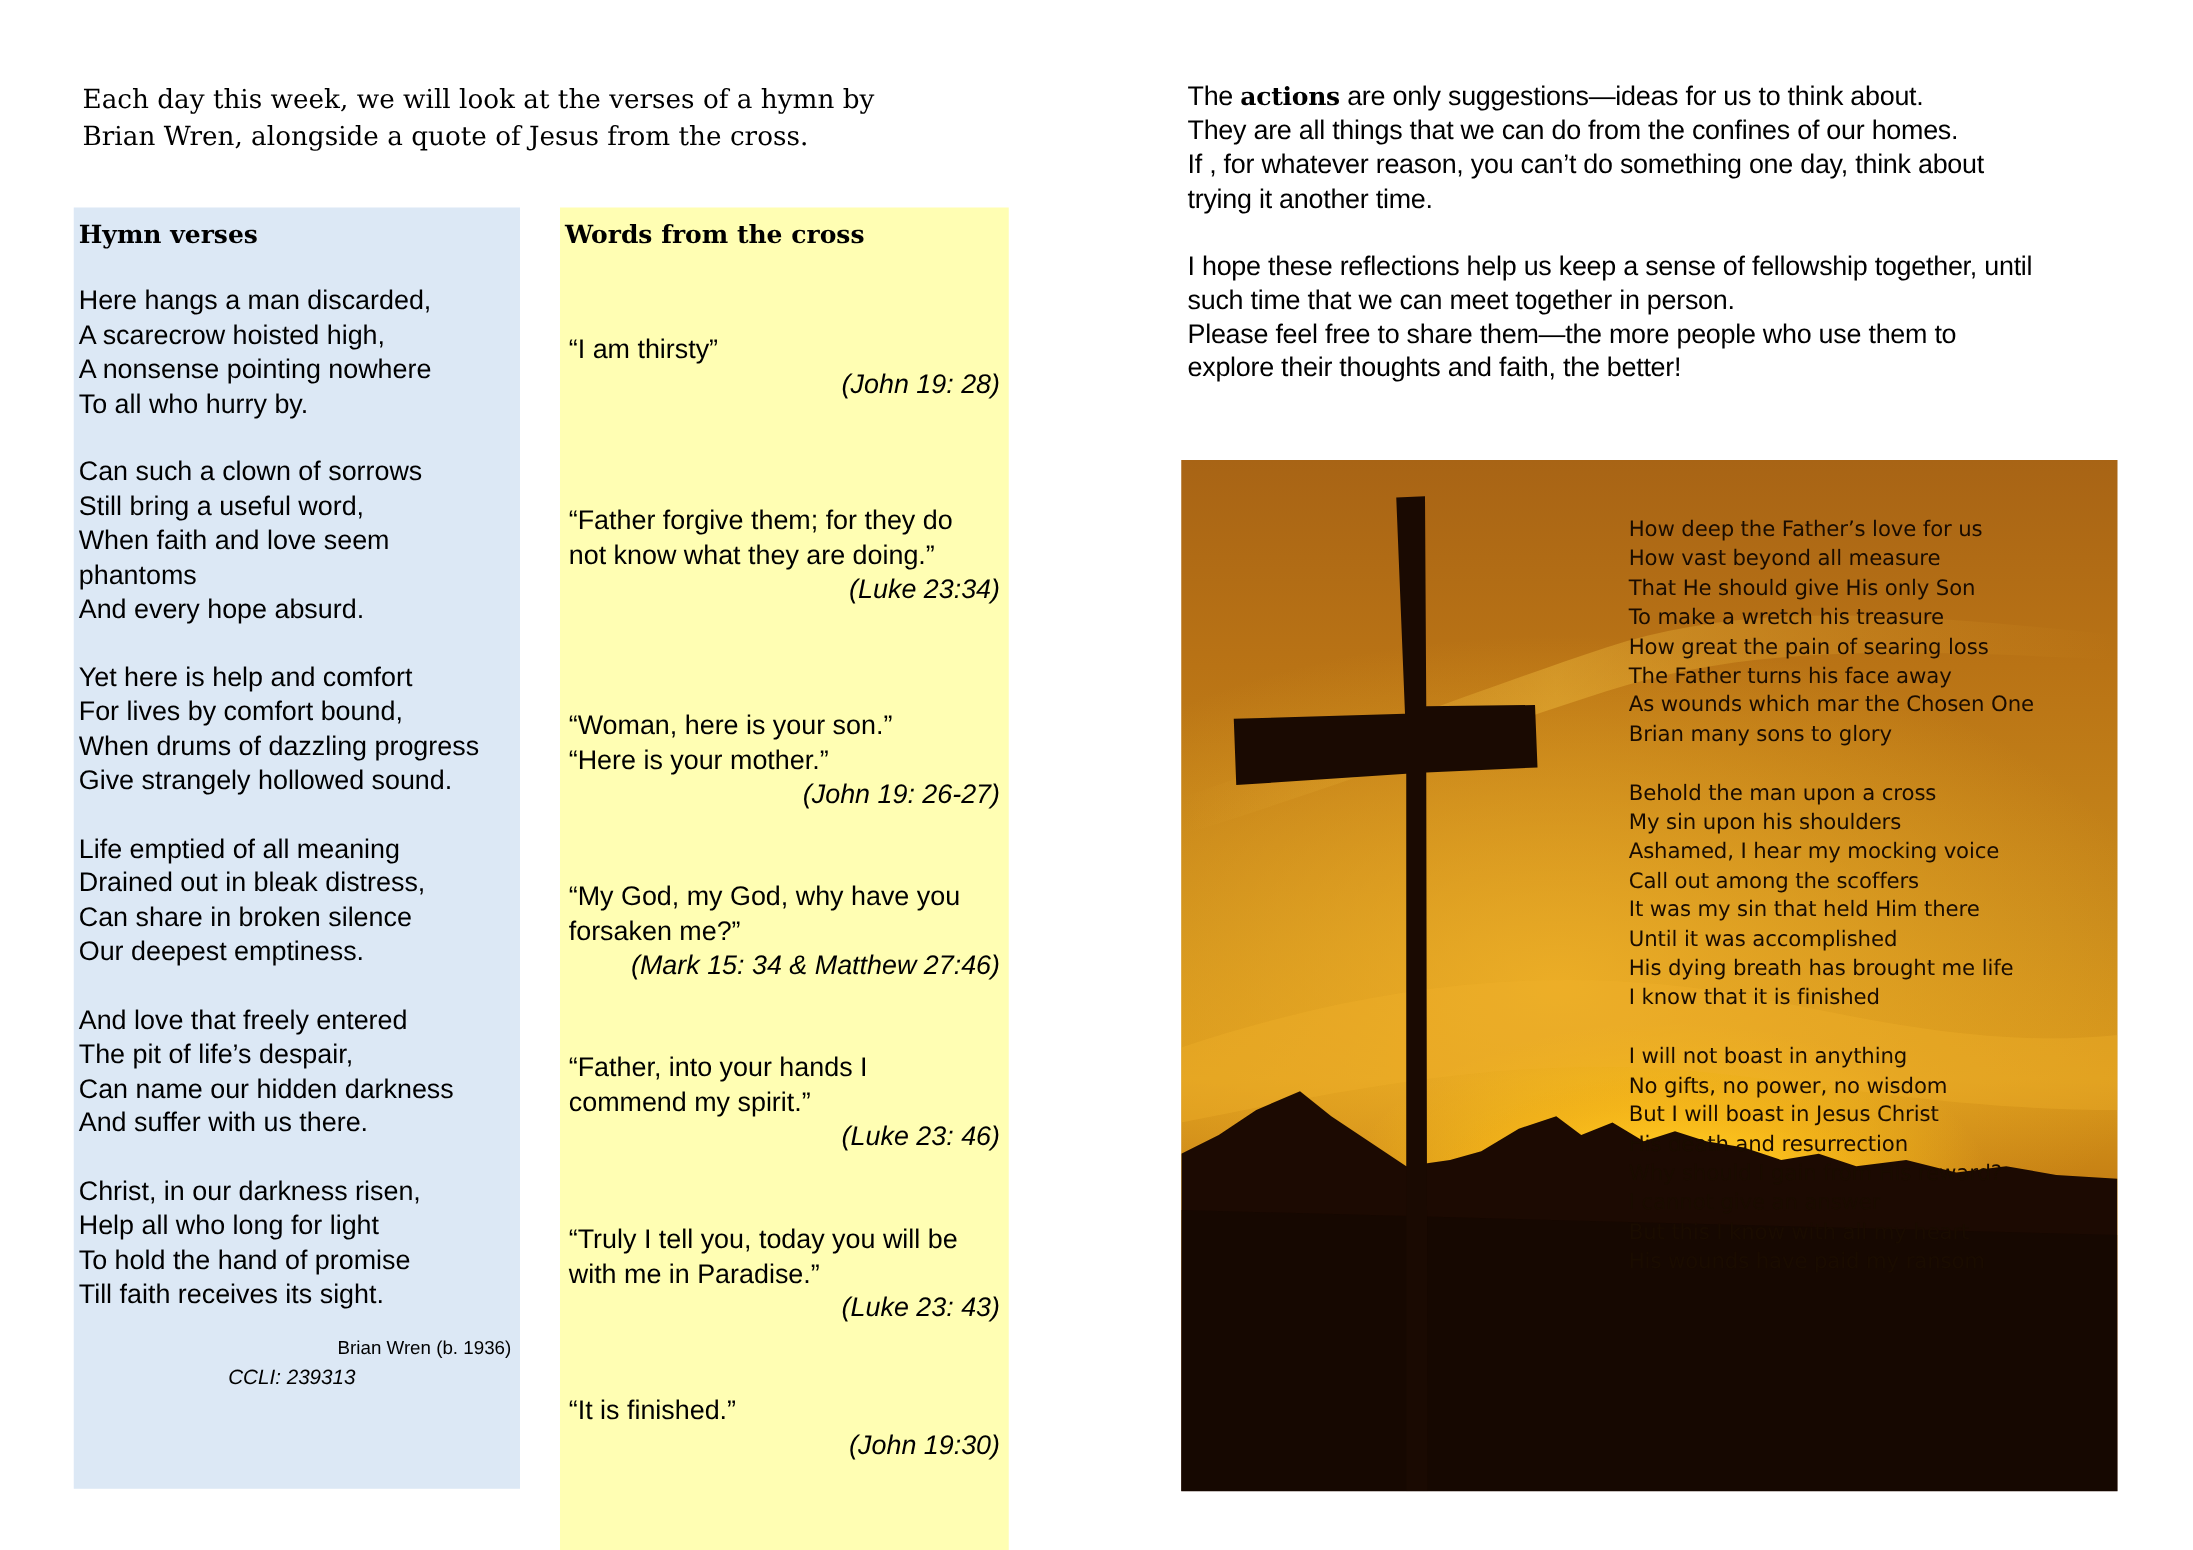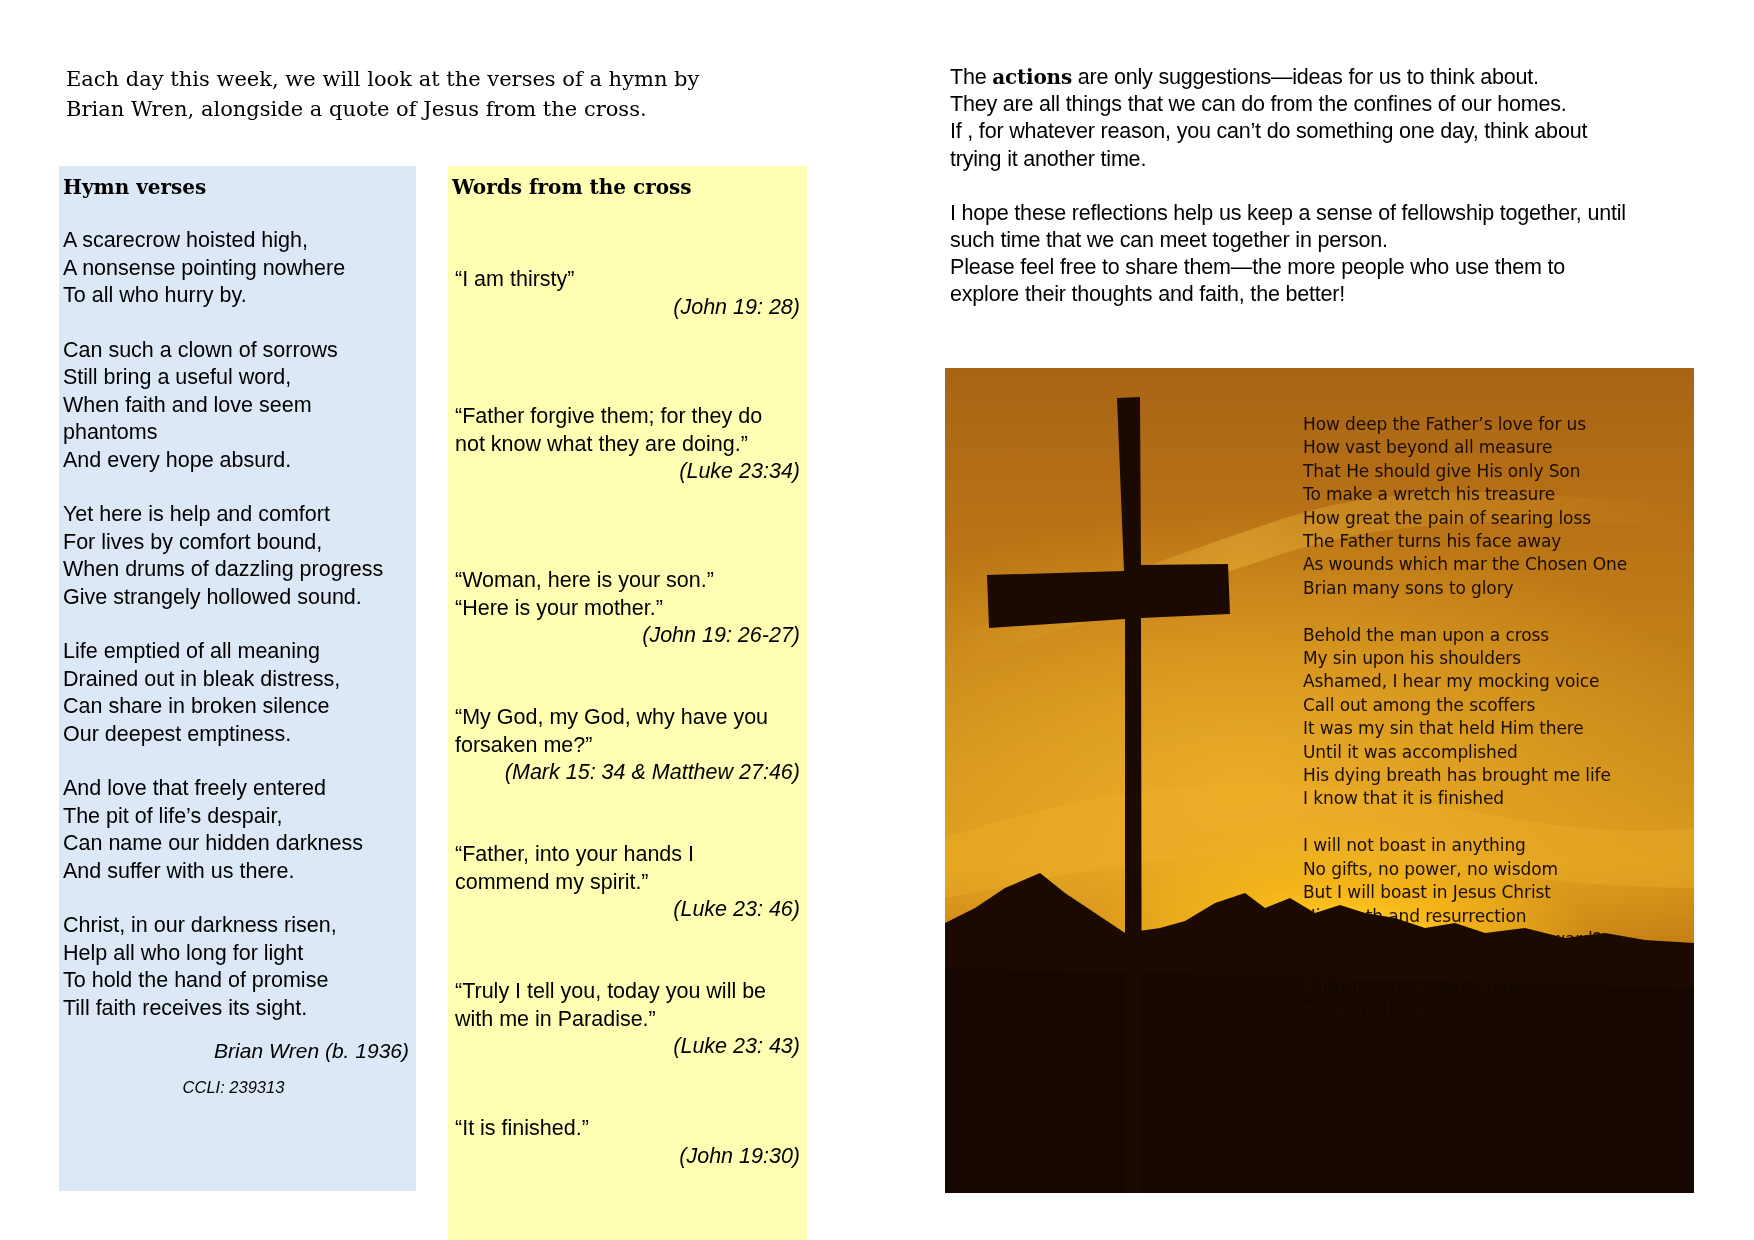--- a/index.html
+++ b/index.html
@@ -55,32 +55,30 @@
       margin: 0 0 27px 0;
       font-size: 21.5px;
       line-height: 27.5px;
     }
     .stanza .line {
       display: block;
       white-space: nowrap;
     }
     .attribution {
       text-align: right;
-      font-style: italic;
-      font-size: 21px;
+      font-size: 15px;
       line-height: 24px;
       margin-top: -10px;
       padding-right: 0;
     }
     .ccli {
       text-align: center;
       font-style: italic;
       font-size: 16.5px;
       line-height: 22px;
-      margin-top: 13px;
       padding-right: 5px;
     }
     .quote-block {
       font-size: 21.5px;
       line-height: 27.5px;
       position: absolute;
       left: 7px;
       right: 7px;
       margin-top: 39px;
     }
@@ -138,20 +136,21 @@
 
 <p class="intro">
   <span>Each day this week, we will look at the verses of a hymn by</span><br>
   <span>Brian Wren, alongside a quote of Jesus from the cross.</span>
 </p>
 
 <section class="panel panel-hymn">
   <h2 class="panel-title">Hymn verses</h2>
 
   <div class="stanza">
+    <span class="line">Here hangs a man discarded,</span>
     <span class="line">A scarecrow hoisted high,</span>
     <span class="line">A nonsense pointing nowhere</span>
     <span class="line">To all who hurry by.</span>
   </div>
   <div class="stanza">
     <span class="line">Can such a clown of sorrows</span>
     <span class="line">Still bring a useful word,</span>
     <span class="line">When faith and love seem</span>
     <span class="line">phantoms</span>
     <span class="line">And every hope absurd.</span>

